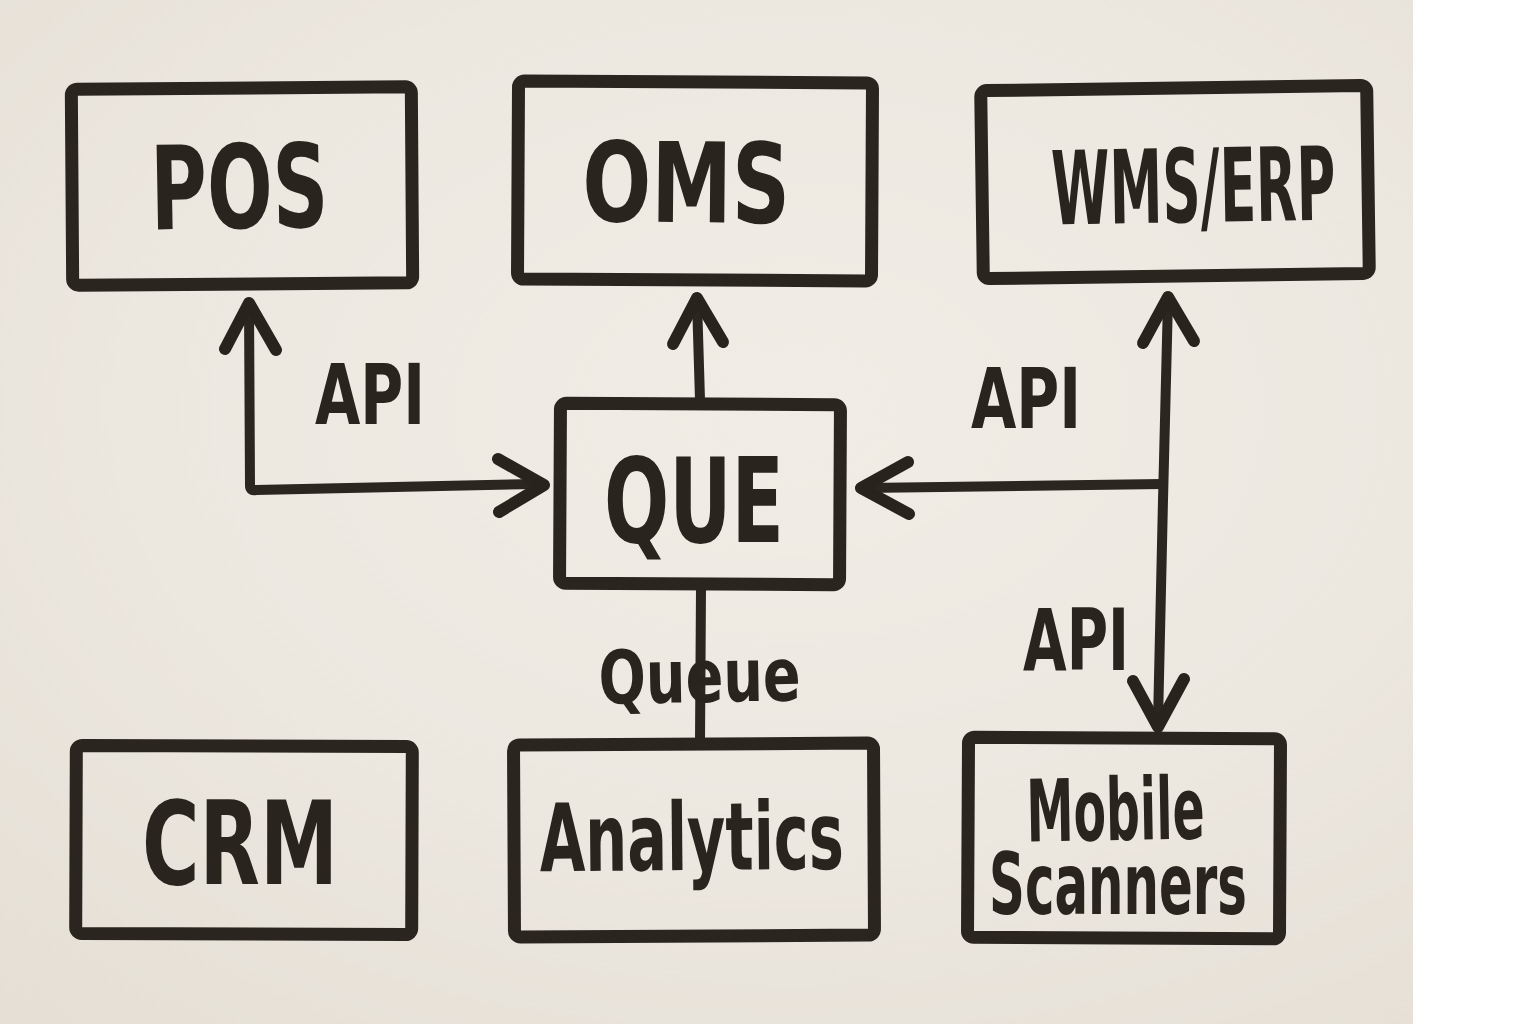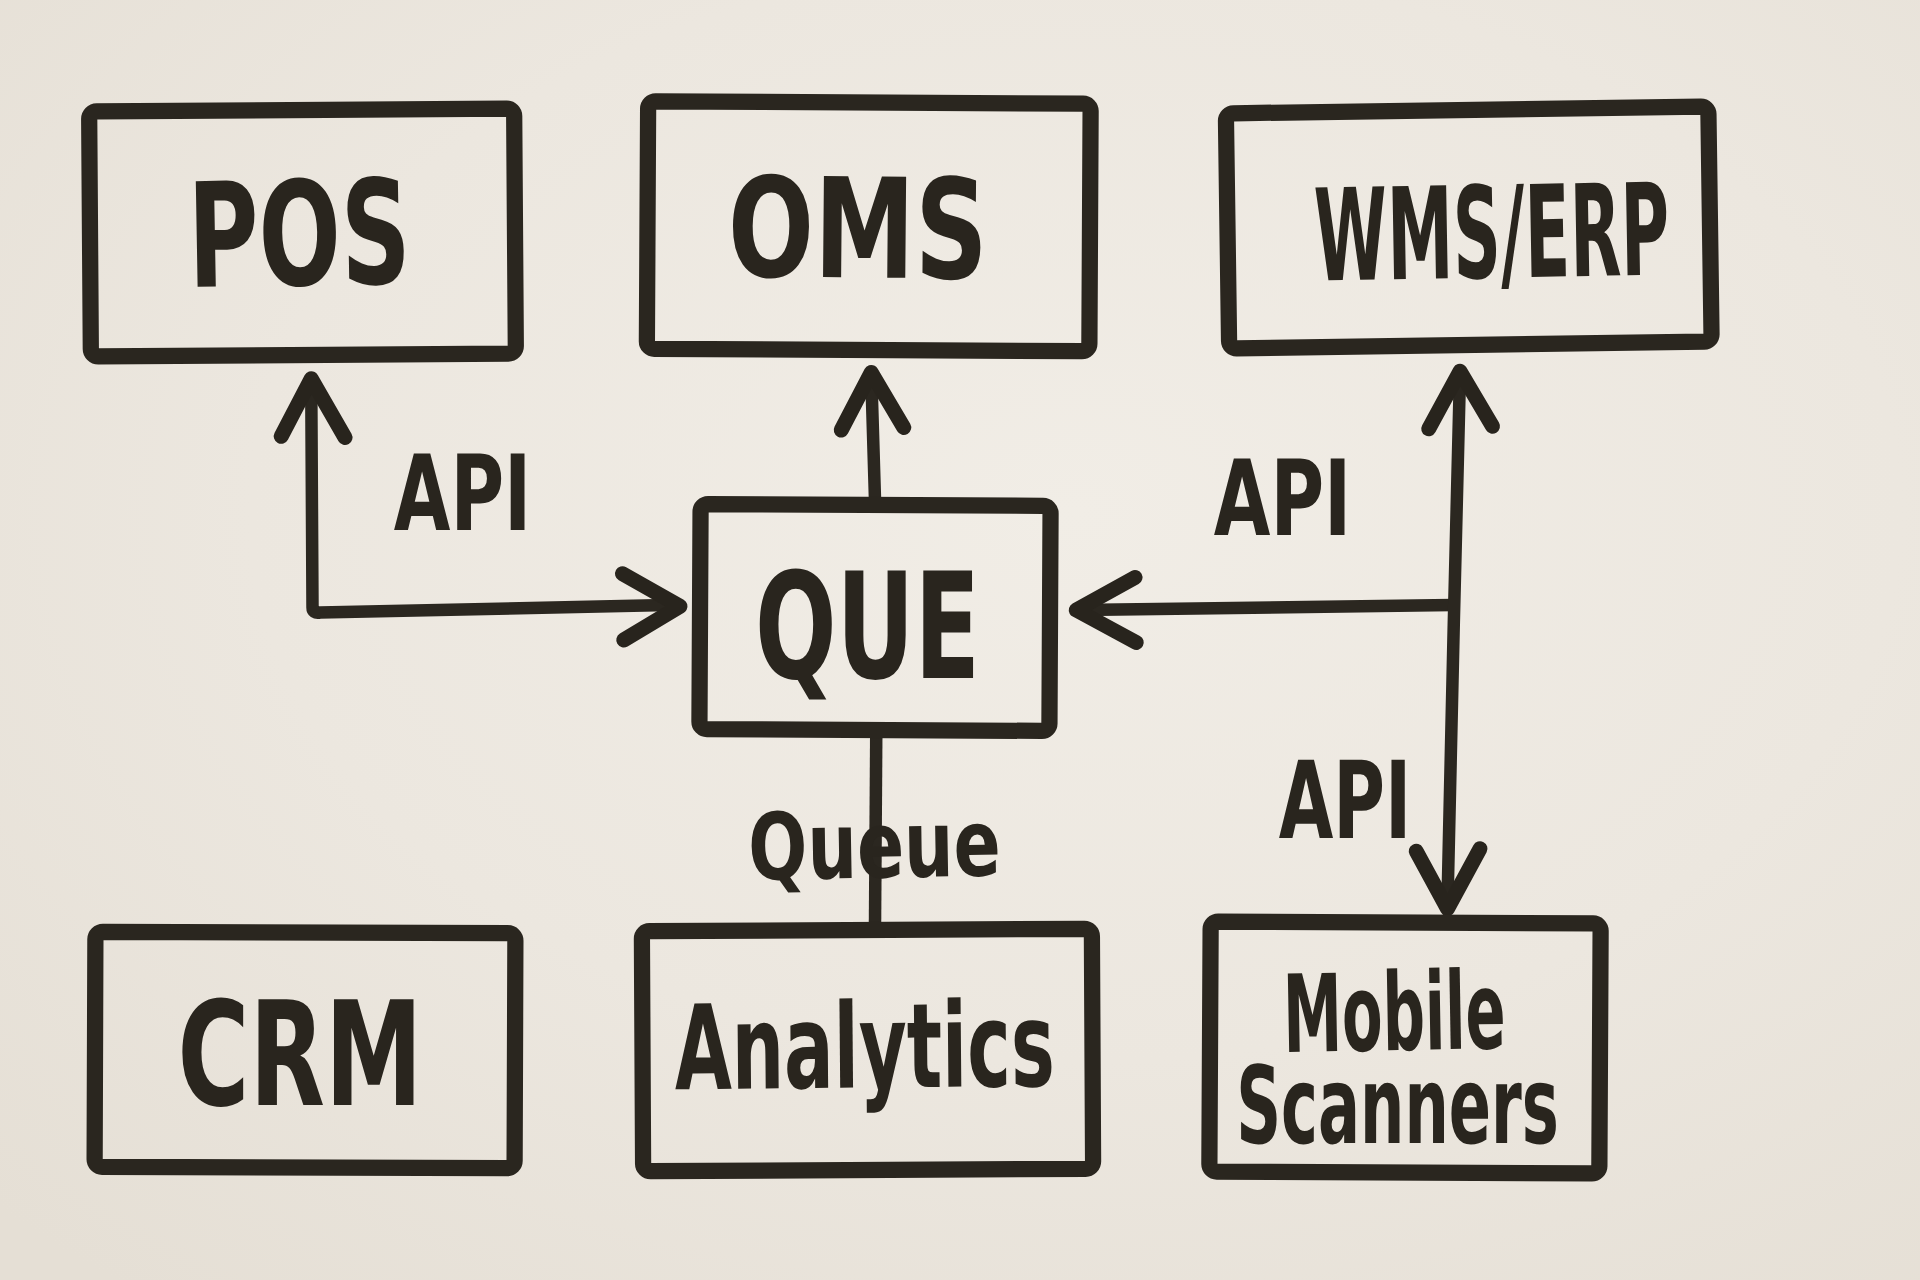--- a/index.html
+++ b/index.html
@@ -1,21 +1,21 @@
 <!DOCTYPE html>
 <html><head>
 <meta charset="utf-8">
 <style>
   html,body{margin:0;padding:0;}
   body{
     width:1536px;height:1024px;overflow:hidden;
     font-family:"DejaVu Sans", sans-serif;
   }
   .board{
-    position:relative;width:1536px;height:1024px;
+    position:relative;width:1413px;height:1024px;
     background:
       radial-gradient(ellipse 1200px 800px at 56% 40%, #f1ede6 0%, #ece7df 55%, #e5dfd5 100%);
   }
   svg{position:absolute;left:0;top:0;}
   .box{
     fill:none;
     stroke:#2a261f;
     stroke-width:13;
     stroke-linejoin:round;
     stroke-linecap:round;

